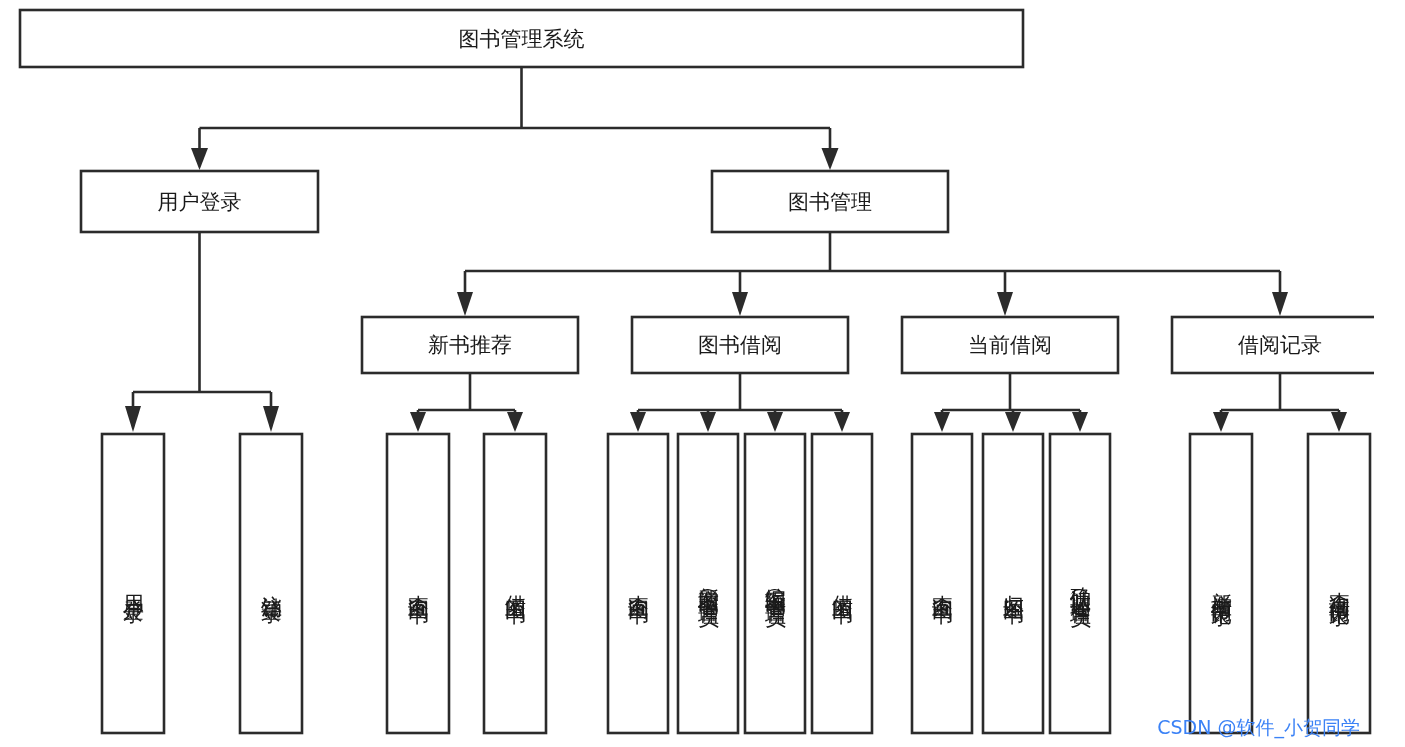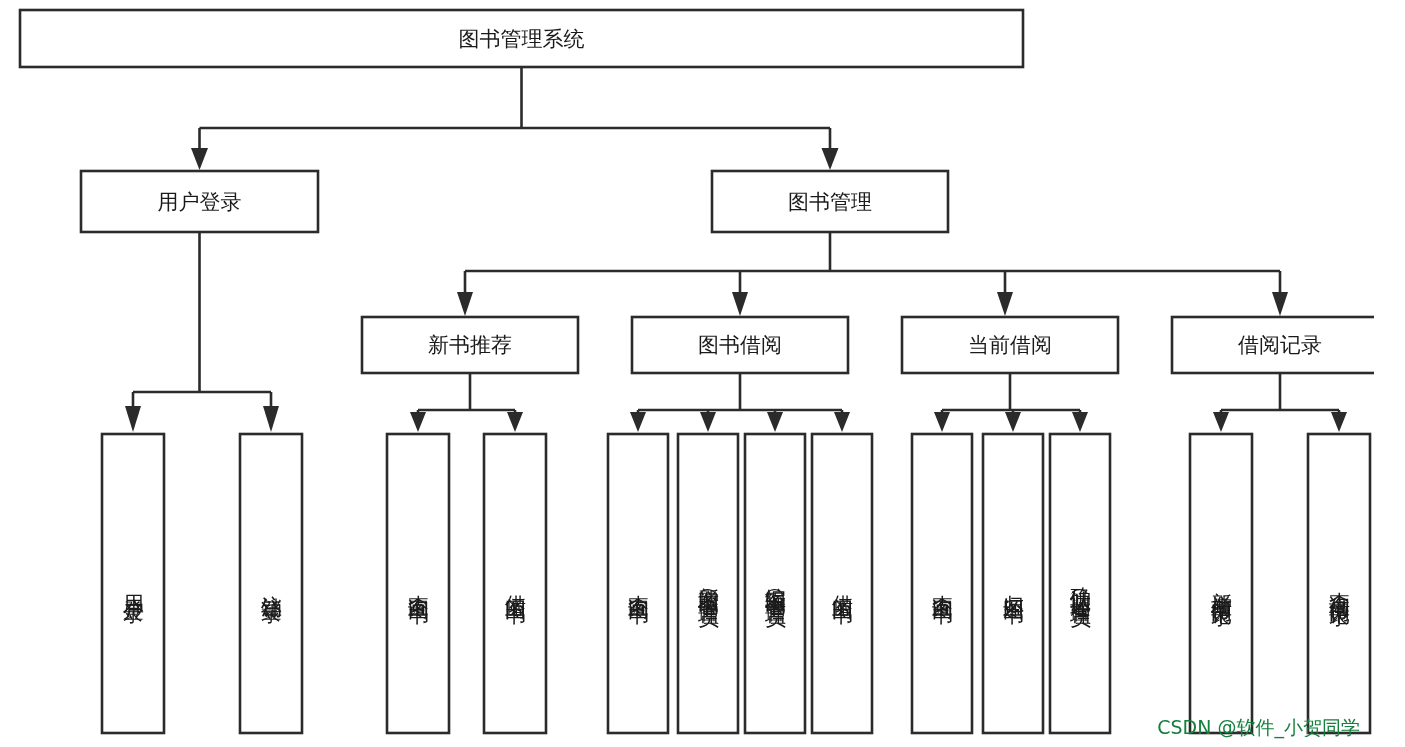--- a/index.html
+++ b/index.html
@@ -66,21 +66,21 @@
     text-align: center;
     white-space: nowrap;
     pointer-events: none;
   }
   .watermark {
     position: absolute;
     right: 14px;
     bottom: 6px;
     font-family: "DejaVu Sans", "Liberation Sans", sans-serif;
     font-size: 19px;
-    color: #15803d;
+    color: #3b82f6;
     white-space: nowrap;
   }
 </style>
 </head>
 <body>
 
 <div id="diagram-root">
 
   <svg class="layer" viewBox="0 0 1405 747">
 

